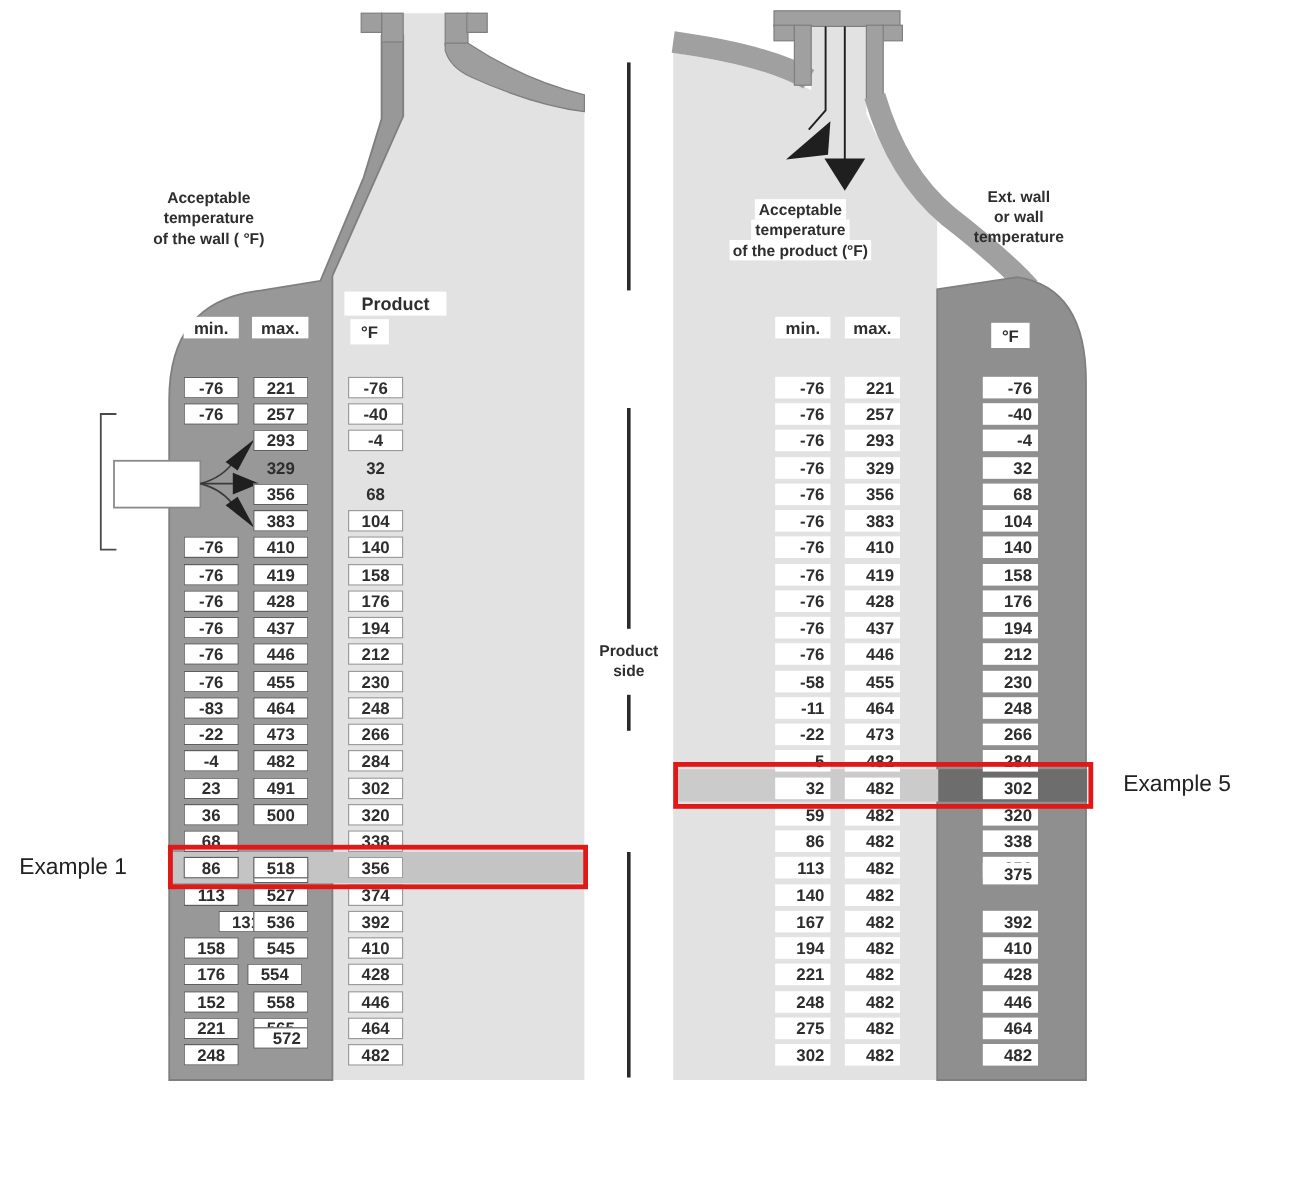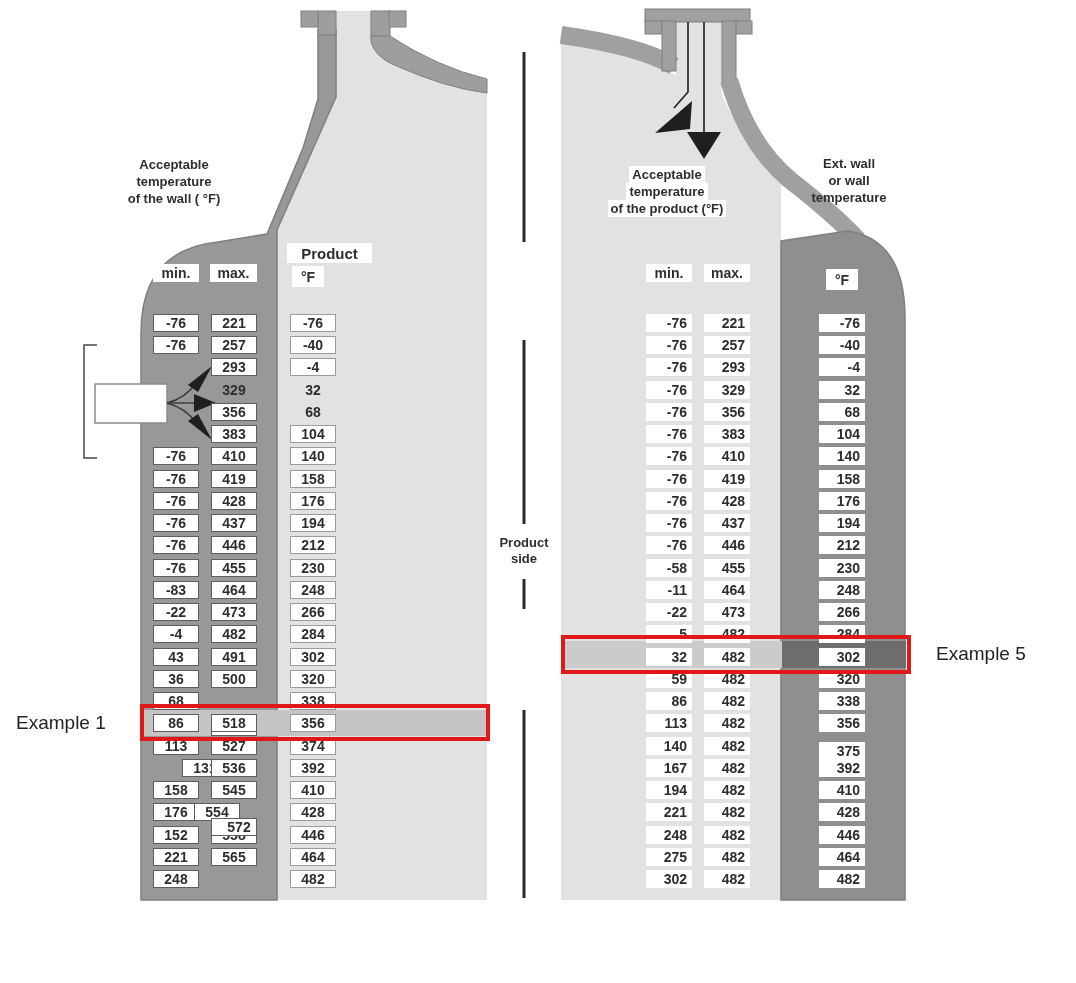--- a/index.html
+++ b/index.html
@@ -109,21 +109,21 @@
       <div class="cell c-val boxed" style="left: 290px; top: 558.64px;">230</div>
       <div class="cell c-min boxed" style="left: 153px; top: 580.88px;">-83</div>
       <div class="cell c-max boxed" style="left: 211px; top: 580.88px;">464</div>
       <div class="cell c-val boxed" style="left: 290px; top: 580.88px;">248</div>
       <div class="cell c-min boxed" style="left: 153px; top: 603.12px;">-22</div>
       <div class="cell c-max boxed" style="left: 211px; top: 603.12px;">473</div>
       <div class="cell c-val boxed" style="left: 290px; top: 603.12px;">266</div>
       <div class="cell c-min boxed" style="left: 153px; top: 625.36px;">-4</div>
       <div class="cell c-max boxed" style="left: 211px; top: 625.36px;">482</div>
       <div class="cell c-val boxed" style="left: 290px; top: 625.36px;">284</div>
-      <div class="cell c-min boxed" style="left: 153px; top: 647.6px;">43</div>
+      <div class="cell c-min boxed" style="left: 153px; top: 647.6px;">23</div>
       <div class="cell c-max boxed" style="left: 211px; top: 647.6px;">491</div>
       <div class="cell c-val boxed" style="left: 290px; top: 647.6px;">302</div>
       <div class="cell c-min boxed" style="left: 153px; top: 669.84px;">36</div>
       <div class="cell c-max boxed" style="left: 211px; top: 669.84px;">500</div>
       <div class="cell c-val boxed" style="left: 290px; top: 669.84px;">320</div>
       <div class="cell c-min boxed" style="left: 153px; top: 692.08px;">68</div>
       <div class="cell c-max boxed" style="left: 211px; top: 718px;">509</div>
       <div class="cell c-val boxed" style="left: 290px; top: 692.08px;">338</div>
       <div class="cell c-min boxed" style="left: 153px; top: 714.32px;">86</div>
       <div class="cell c-max boxed" style="left: 211px; top: 714.32px;">518</div>
@@ -131,30 +131,30 @@
       <div class="cell c-min boxed" style="left: 153px; top: 736.56px;">113</div>
       <div class="cell c-max boxed" style="left: 211px; top: 736.56px;">527</div>
       <div class="cell c-val boxed" style="left: 290px; top: 736.56px;">374</div>
       <div class="cell c-min boxed" style="left: 153px; top: 758.8px; margin-left: 29px;">131</div>
       <div class="cell c-max boxed" style="left: 211px; top: 758.8px;">536</div>
       <div class="cell c-val boxed" style="left: 290px; top: 758.8px;">392</div>
       <div class="cell c-min boxed" style="left: 153px; top: 781.04px;">158</div>
       <div class="cell c-max boxed" style="left: 211px; top: 781.04px;">545</div>
       <div class="cell c-val boxed" style="left: 290px; top: 781.04px;">410</div>
       <div class="cell c-min boxed" style="left: 153px; top: 803.28px;">176</div>
-      <div class="cell c-max boxed" style="left: 194px; top: 803.28px;">554</div>
+      <div class="cell c-max boxed" style="left: 206px; top: 803.28px;">554</div>
       <div class="cell c-val boxed" style="left: 290px; top: 803.28px;">428</div>
       <div class="cell c-min boxed" style="left: 153px; top: 825.52px;">152</div>
       <div class="cell c-max boxed" style="left: 211px; top: 825.52px;">558</div>
       <div class="cell c-val boxed" style="left: 290px; top: 825.52px;">446</div>
       <div class="cell c-min boxed" style="left: 153px; top: 847.76px;">221</div>
       <div class="cell c-max boxed" style="left: 211px; top: 847.76px;">565</div>
       <div class="cell c-val boxed" style="left: 290px; top: 847.76px;">464</div>
       <div class="cell c-min boxed" style="left: 153px; top: 870px;">248</div>
-      <div class="cell c-max boxed" style="left: 211px; top: 818px; padding-left: 10px;">572</div>
+      <div class="cell c-max boxed" style="left: 211px; top: 856px; padding-left: 10px;">572</div>
       <div class="cell c-val boxed" style="left: 290px; top: 870px;">482</div>
     </div>
 <div id="right-rows" class="rows t-right">
       <div class="cell c-min boxed" style="left: 646px; top: 314px;">-76</div>
       <div class="cell c-max boxed" style="left: 704px; top: 314px;">221</div>
       <div class="cell c-val boxed" style="left: 819px; top: 314px;">-76</div>
       <div class="cell c-min boxed" style="left: 646px; top: 336.24px;">-76</div>
       <div class="cell c-max boxed" style="left: 704px; top: 336.24px;">257</div>
       <div class="cell c-val boxed" style="left: 819px; top: 336.24px;">-40</div>
       <div class="cell c-min boxed" style="left: 646px; top: 358.48px;">-76</div>
@@ -203,21 +203,21 @@
       <div class="cell c-max boxed" style="left: 704px; top: 669.84px;">482</div>
       <div class="cell c-val boxed" style="left: 819px; top: 669.84px;">320</div>
       <div class="cell c-min boxed" style="left: 646px; top: 692.08px;">86</div>
       <div class="cell c-max boxed" style="left: 704px; top: 692.08px;">482</div>
       <div class="cell c-val boxed" style="left: 819px; top: 692.08px;">338</div>
       <div class="cell c-min boxed" style="left: 646px; top: 714.32px;">113</div>
       <div class="cell c-max boxed" style="left: 704px; top: 714.32px;">482</div>
       <div class="cell c-val boxed" style="left: 819px; top: 714.32px;">356</div>
       <div class="cell c-min boxed" style="left: 646px; top: 736.56px;">140</div>
       <div class="cell c-max boxed" style="left: 704px; top: 736.56px;">482</div>
-      <div class="cell c-val boxed" style="left: 819px; top: 742px; text-align: center;">375</div>
+      <div class="cell c-val boxed" style="left: 819px; top: 719px; text-align: center;">375</div>
       <div class="cell c-min boxed" style="left: 646px; top: 758.8px;">167</div>
       <div class="cell c-max boxed" style="left: 704px; top: 758.8px;">482</div>
       <div class="cell c-val boxed" style="left: 819px; top: 758.8px;">392</div>
       <div class="cell c-min boxed" style="left: 646px; top: 781.04px;">194</div>
       <div class="cell c-max boxed" style="left: 704px; top: 781.04px;">482</div>
       <div class="cell c-val boxed" style="left: 819px; top: 781.04px;">410</div>
       <div class="cell c-min boxed" style="left: 646px; top: 803.28px;">221</div>
       <div class="cell c-max boxed" style="left: 704px; top: 803.28px;">482</div>
       <div class="cell c-val boxed" style="left: 819px; top: 803.28px;">428</div>
       <div class="cell c-min boxed" style="left: 646px; top: 825.52px;">248</div>

